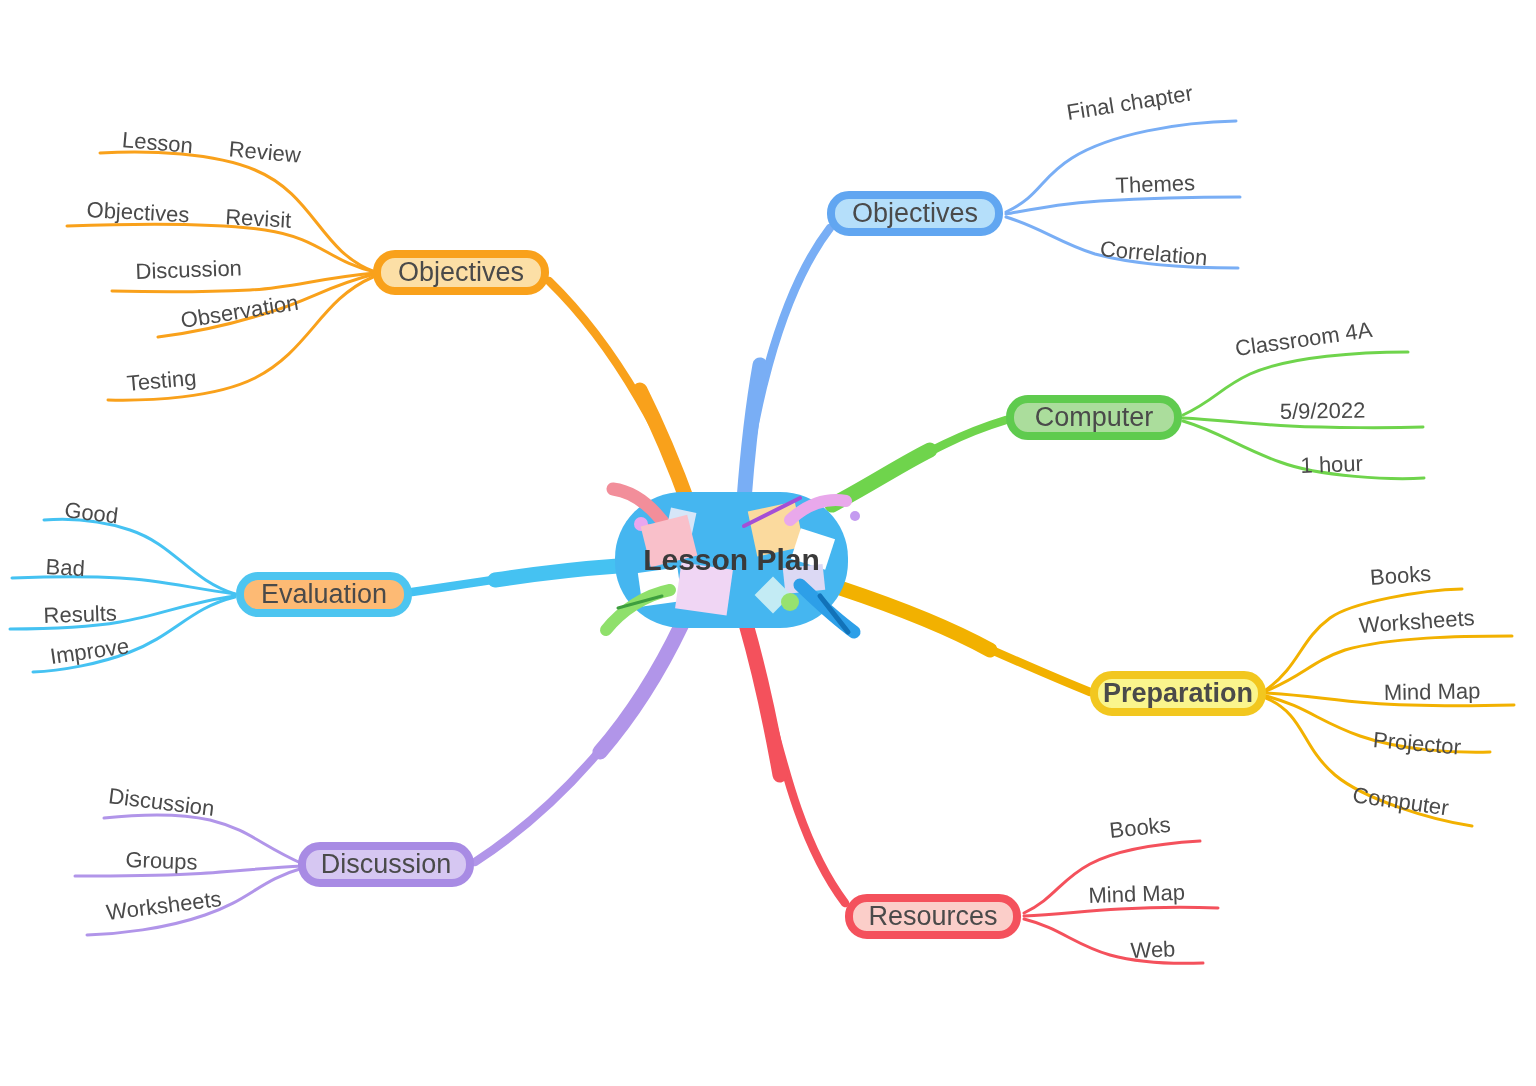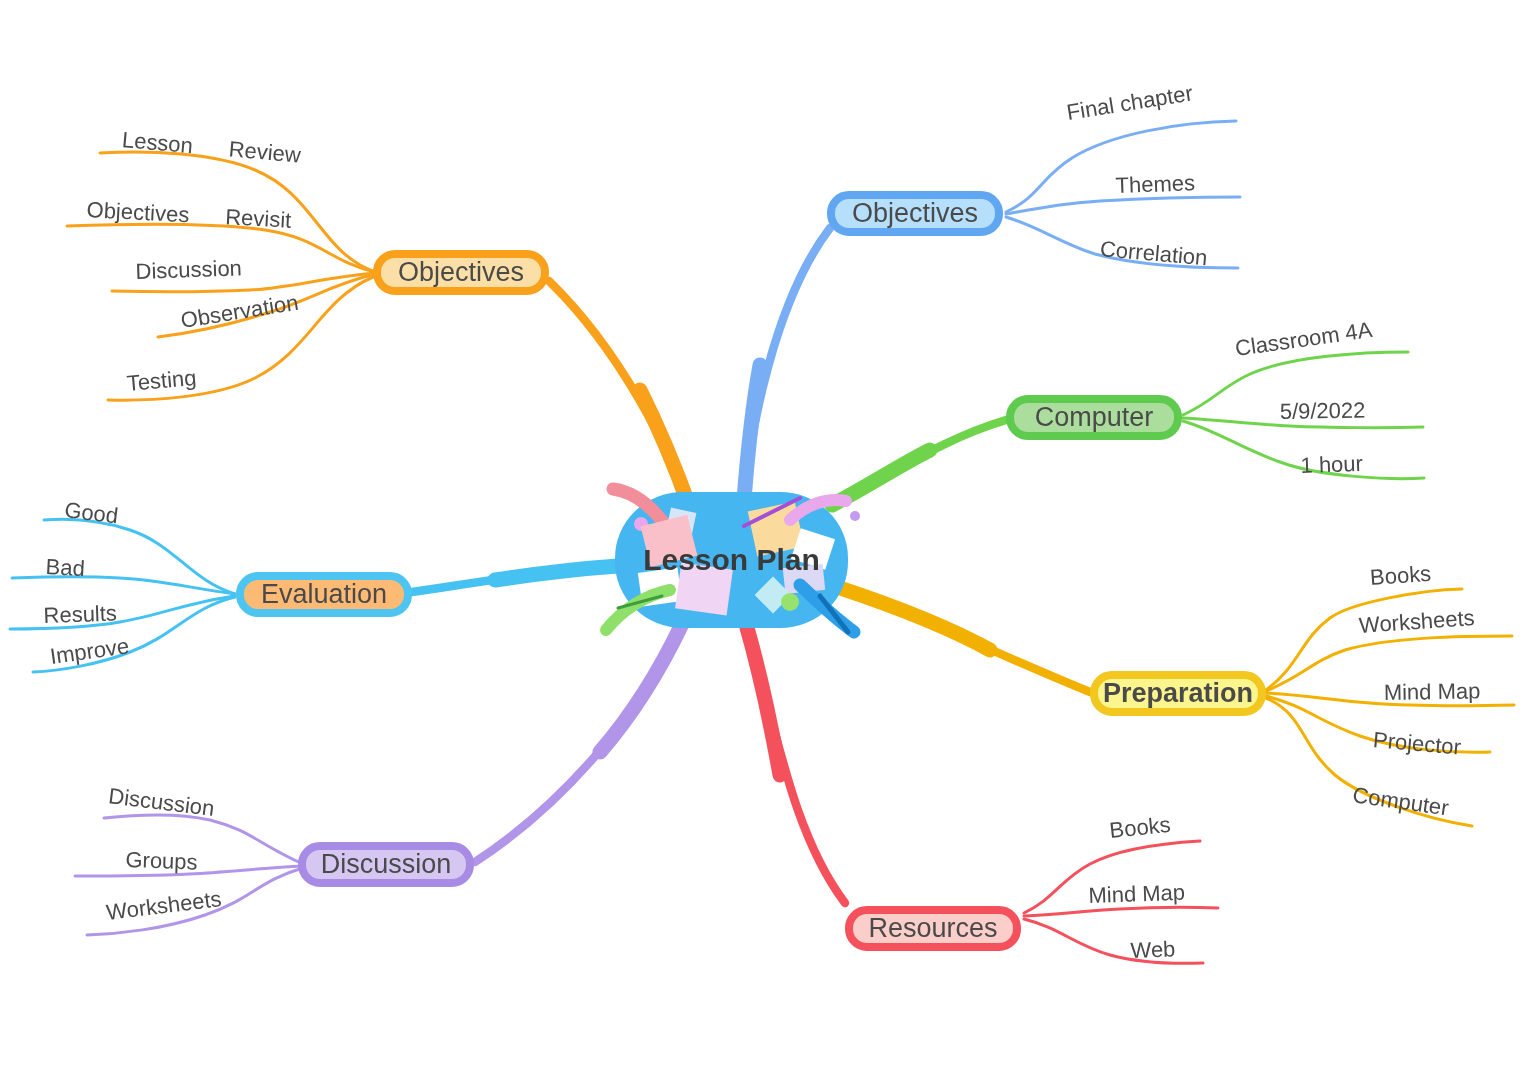--- a/index.html
+++ b/index.html
@@ -110,21 +110,21 @@
 
 <div class="node" style="left: 827px; top: 191px; background-color: rgb(181, 223, 250); border-color: rgb(97, 166, 241);">
   <span>Objectives</span>
 </div>
 <div class="node" style="left: 1006px; top: 395px; background-color: rgb(171, 221, 156); border-color: rgb(95, 203, 78);">
   <span>Computer</span>
 </div>
 <div class="node" style="left: 1090px; top: 671px; background-color: rgb(250, 245, 141); border-color: rgb(242, 199, 31); font-weight: bold;">
   <span>Preparation</span>
 </div>
-<div class="node" style="left: 845px; top: 894px; background-color: rgb(251, 206, 201); border-color: rgb(244, 81, 92); margin-top: 12px;">
+<div class="node" style="left: 845px; top: 894px; background-color: rgb(251, 206, 201); border-color: rgb(244, 81, 92);">
   <span>Resources</span>
 </div>
 <div class="node" style="left: 298px; top: 842px; background-color: rgb(214, 199, 242); border-color: rgb(168, 139, 228);">
   <span>Discussion</span>
 </div>
 <div class="node" style="left: 236px; top: 572px; background-color: #fdba74; border-color: rgb(77, 197, 240);">
   <span>Evaluation</span>
 </div>
 <div class="node" style="left: 373px; top: 250px; background-color: rgb(252, 223, 166); border-color: rgb(249, 161, 27);">
   <span>Objectives</span>

